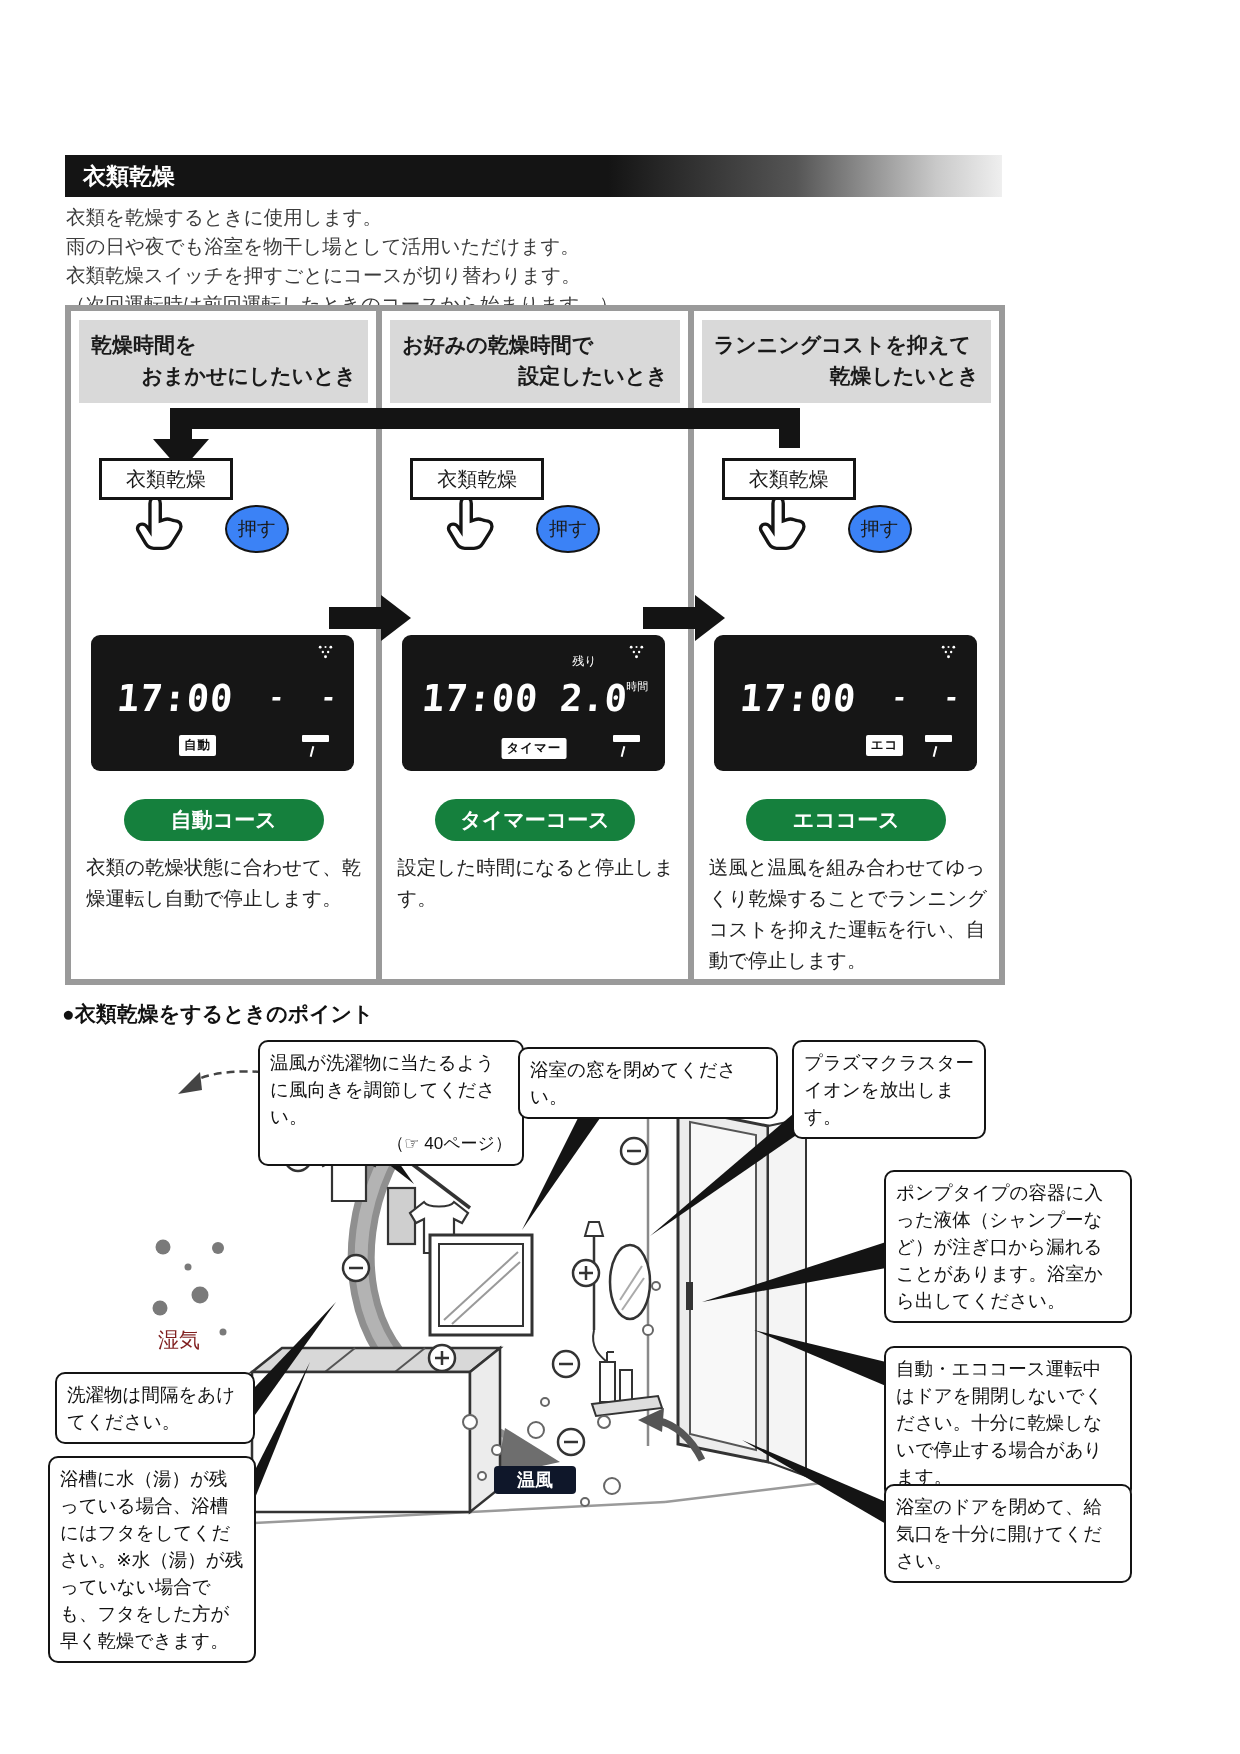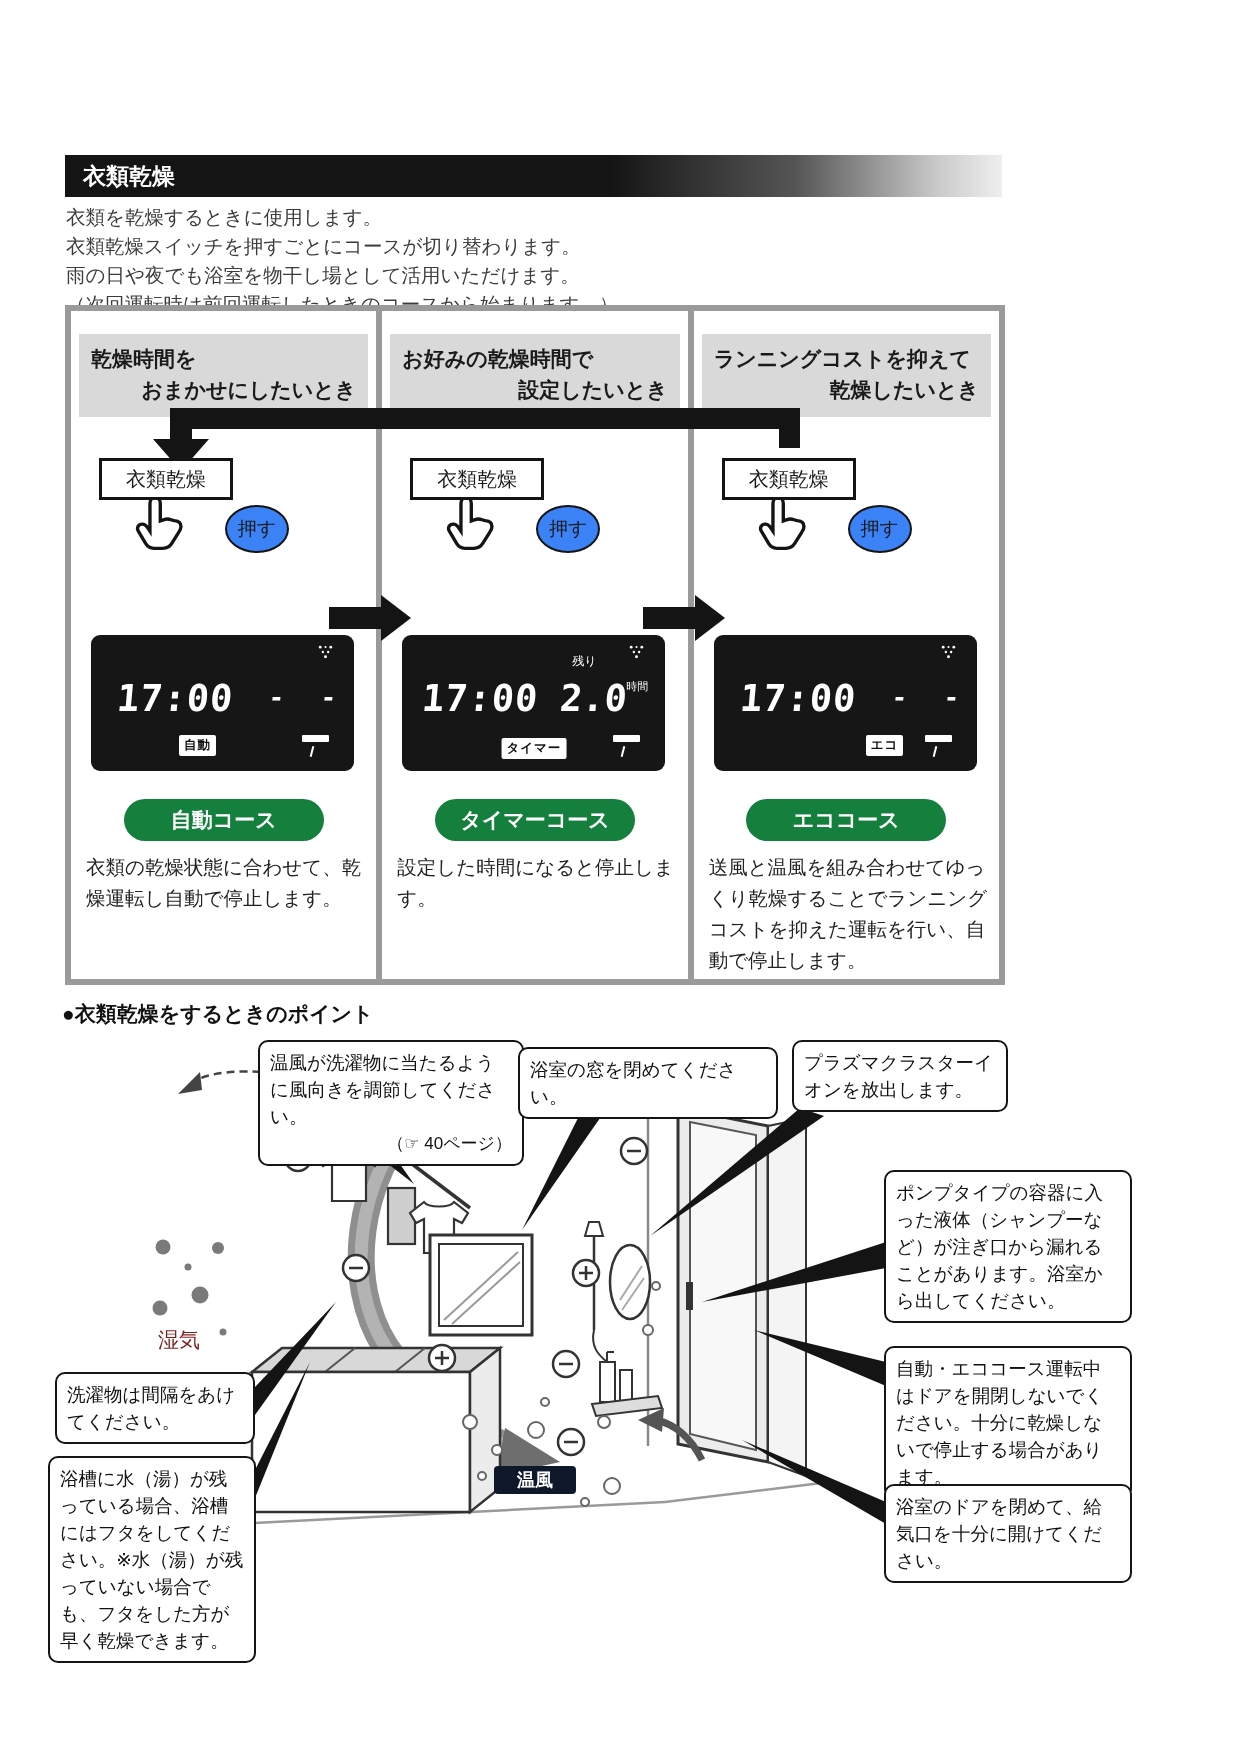--- a/index.html
+++ b/index.html
@@ -11,21 +11,21 @@
     background:linear-gradient(90deg,#141414 0%,#141414 58%,#555 78%,#c9c9c9 93%,#efefef 100%);
     color:#fff;font-size:23px;font-weight:bold;line-height:42px;padding-left:18px;box-sizing:border-box;}
 
   .intro{position:absolute;left:66px;top:203px;font-size:19.5px;line-height:29px;color:#3c3c3c;}
 
   
   .courses{position:absolute;left:65px;top:305px;width:940px;height:680px;border:6px solid #9a9a9a;
     box-sizing:border-box;display:flex;background:#fff;}
   .course-col{flex:1;position:relative;}
   .course-col.mid,.course-col.right{border-left:6px solid #9a9a9a;}
-  .when{margin:23px 8px 0 8px;background:#d9d9d9;padding:9px 12px 11px 12px;font-weight:bold;
+  .when{margin:9px 8px 0 8px;background:#d9d9d9;padding:9px 12px 11px 12px;font-weight:bold;
     font-size:21px;line-height:31px;min-height:83px;box-sizing:border-box;}
   .when .l2{display:block;text-align:right;}
 
   
   .flow-bar{position:absolute;left:99px;top:97px;width:630px;height:21px;background:#141414;z-index:3;}
   .flow-stub-left{position:absolute;left:99px;top:97px;width:22px;height:32px;background:#141414;z-index:3;}
   .flow-head-down{position:absolute;left:82px;top:128px;width:0;height:0;z-index:3;
     border-left:28px solid transparent;border-right:28px solid transparent;border-top:32px solid #141414;}
   .flow-stub-right{position:absolute;left:708px;top:97px;width:21px;height:40px;background:#141414;z-index:3;}
 
@@ -68,21 +68,21 @@
   
   .points-heading{position:absolute;left:62px;top:1000px;font-size:21px;font-weight:bold;color:#111;}
 
   .illustration{position:absolute;left:0;top:1030px;z-index:1;}
 
   .callout{position:absolute;background:#fff;border:2.5px solid #141414;border-radius:10px;
     padding:7px 10px;font-size:18.5px;line-height:27px;z-index:6;box-sizing:border-box;color:#111;}
   .co-a{left:258px;top:1040px;width:266px;}
   .co-a .ref{display:block;text-align:right;font-size:17px;}
   .co-b{left:518px;top:1047px;width:260px;}
-  .co-c{left:792px;top:1040px;width:216px;}
+  .co-c{left:792px;top:1040px;width:194px;}
   .co-d{left:884px;top:1170px;width:248px;}
   .co-e{left:884px;top:1346px;width:248px;}
   .co-f{left:884px;top:1484px;width:248px;}
   .co-g{left:55px;top:1372px;width:200px;}
   .co-h{left:48px;top:1456px;width:208px;}
 
   .lbl-moisture{position:absolute;left:158px;top:1326px;font-size:21px;color:#7f1d1d;z-index:5;}
   .lbl-warmair{position:absolute;left:494px;top:1466px;background:#0f172a;color:#fff;font-weight:bold;
     font-size:18px;padding:2px 23px;border-radius:4px;z-index:5;}
 
@@ -92,22 +92,22 @@
 <body>
 
 <div class="page">
 
   <div class="section-header">
     <span>衣類乾燥</span>
   </div>
 
   <div class="intro">
     <div>衣類を乾燥するときに使用します。</div>
+    <div>雨の日や夜でも浴室を物干し場として活用いただけます。</div>
     <div>衣類乾燥スイッチを押すごとにコースが切り替わります。</div>
-    <div>雨の日や夜でも浴室を物干し場として活用いただけます。</div>
     <div>（次回運転時は前回運転したときのコースから始まります。）</div>
   </div>
 
   <div class="courses">
 
     <div class="flow-bar"></div>
     <div class="flow-stub-left"></div>
     <div class="flow-head-down"></div>
     <div class="flow-stub-right"></div>
     <div class="flow-arrow fa1">

